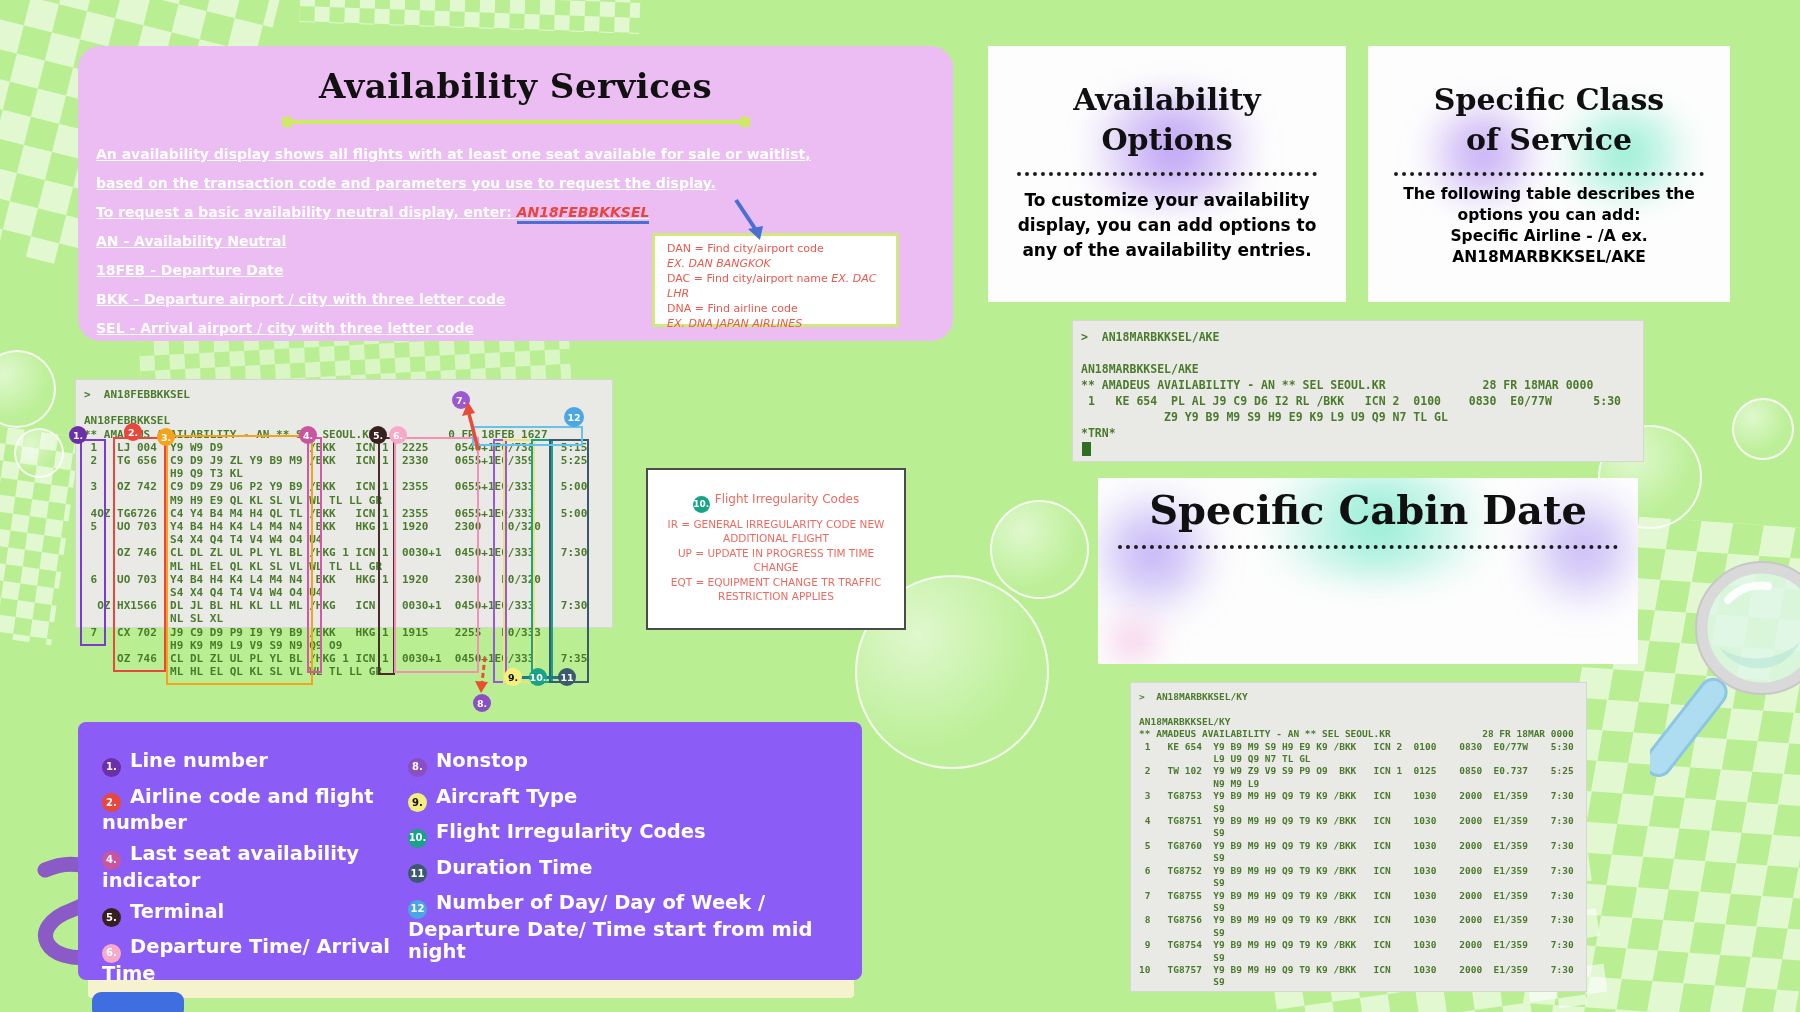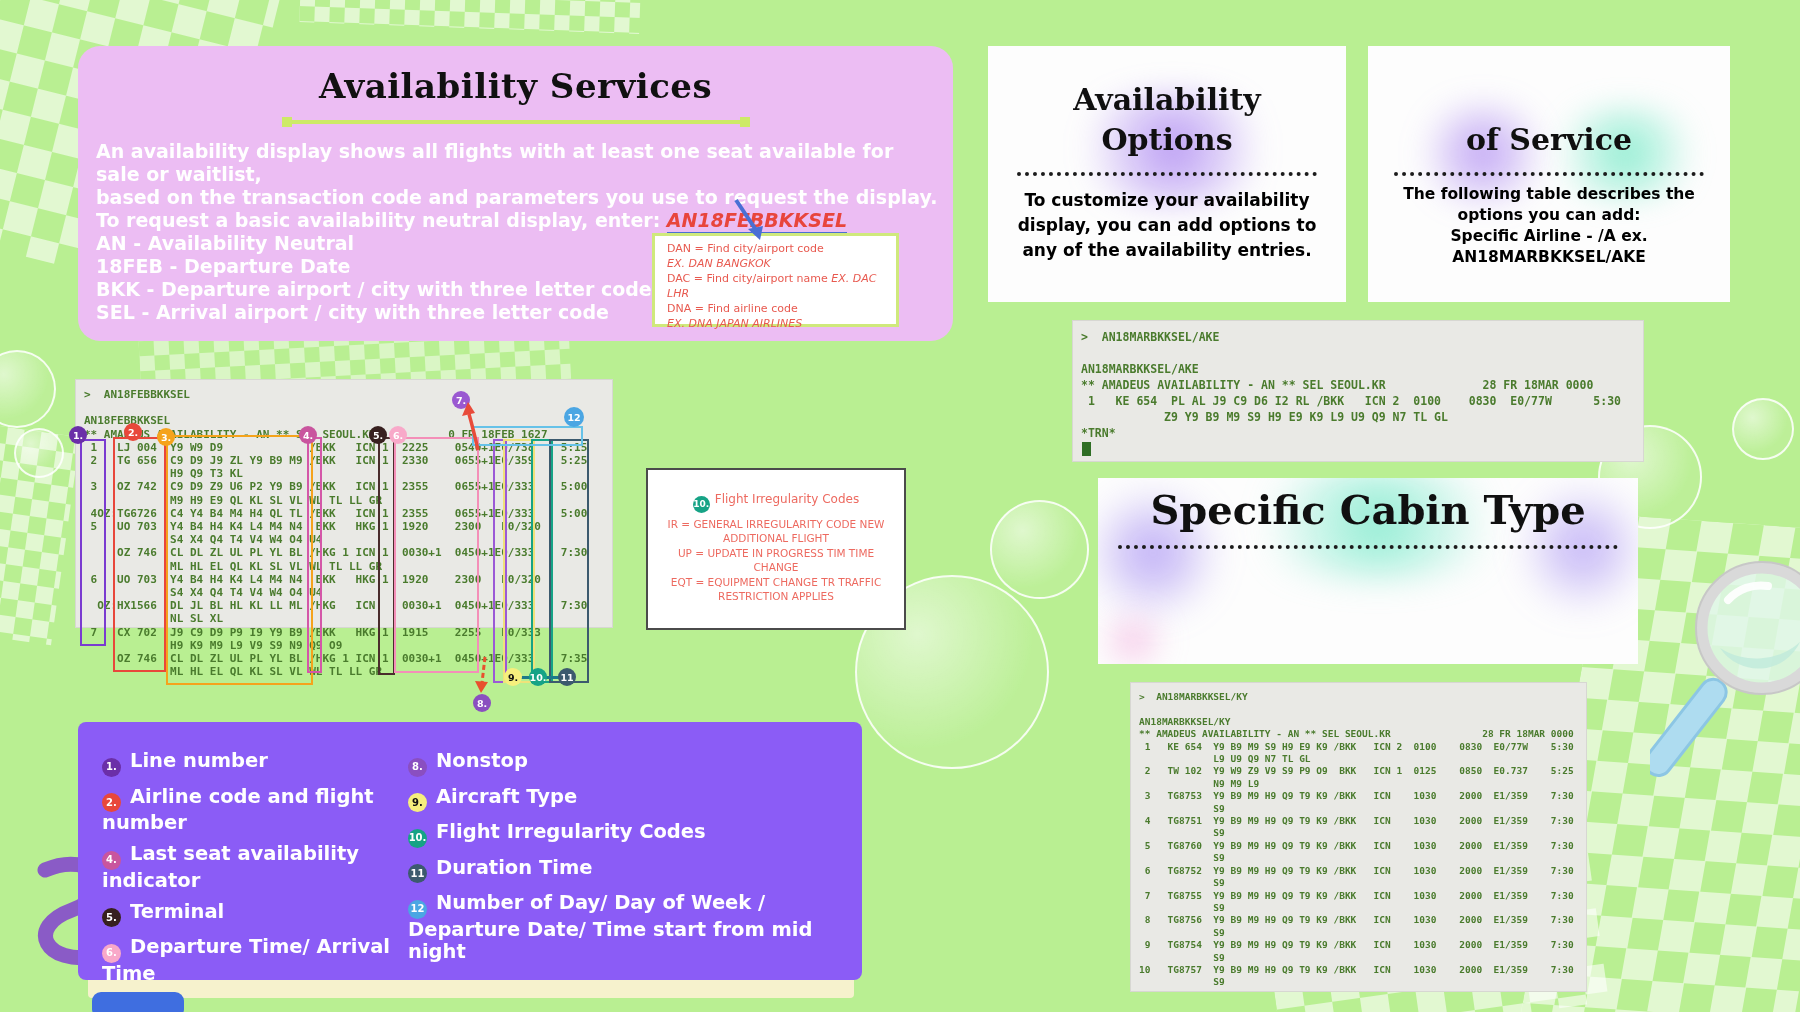--- a/index.html
+++ b/index.html
@@ -11,21 +11,21 @@
           background:radial-gradient(circle at 32% 30%, rgba(255,255,255,.55), rgba(255,255,255,.06) 62%);z-index:1;}
   .svgdeco{position:absolute;z-index:1;}
   .yellow-strip{position:absolute;left:88px;top:972px;width:766px;height:26px;background:#f6f2cd;border-radius:4px;z-index:1;}
   .blue-pill{position:absolute;left:92px;top:992px;width:92px;height:26px;background:#3f6ee0;border-radius:9px;z-index:2;}
   
   .card1{position:absolute;left:78px;top:46px;width:875px;height:295px;background:#ecbdf3;border-radius:22px;z-index:2;}
   .card1 h1{margin:0;text-align:center;padding-top:20px;font:bold 34px "DejaVu Serif","Liberation Serif",serif;color:#111;letter-spacing:.5px;}
   .divider{position:absolute;left:50%;transform:translateX(-50%);top:74px;width:460px;height:4px;background:#cdea67;}
   .divider:before,.divider:after{content:"";position:absolute;top:-3px;width:10px;height:10px;background:#cdea67;}
   .divider:before{left:-4px;} .divider:after{right:-4px;}
-  .card1-text{position:absolute;left:18px;top:94px;width:845px;color:#fff;font-size:19px;line-height:23px;font-weight:bold;}
+  .card1-text{position:absolute;left:18px;top:94px;width:845px;color:#fff;font-size:14px;line-height:29px;font-weight:bold;text-decoration:underline;}
   .cmd-red{color:#e8453c;font-style:italic;font-weight:bold;border-bottom:3px solid #4a6fd4;padding-bottom:1px;}
   .prelines{white-space:pre-line;}
   
   .dan-box{position:absolute;left:652px;top:233px;width:247px;height:94px;background:#fff;border:3px solid #cfe97c;z-index:3;
            padding:5px 0 0 12px;box-sizing:border-box;color:#e8594f;font-size:11px;line-height:15px;font-weight:500;}
   .dan-box em{font-style:italic;}
   
   .term{position:absolute;background:#e9e9e5;z-index:2;box-shadow:0 0 0 1px #d7d7d2;}
   .term pre{margin:0;padding:8px;color:#4a7b2d;font-weight:bold;font-family:"DejaVu Sans Mono","Liberation Mono",monospace;}
   .t1{left:76px;top:380px;width:536px;height:247px;}
@@ -233,21 +233,21 @@
     <h2><span>Availability</span><br><span>Options</span></h2>
     <div class="dots" style="width:300px;"></div>
     <div class="wcard-body prelines" style="font-size:17px;line-height:25px;">To customize your availability
 display, you can add options to
 any of the availability entries.</div>
   </div>
 
   <div class="wcard card3">
     <div class="blob" style="left:40px;top:55px;width:150px;height:105px;background:radial-gradient(circle,rgba(149,102,238,.6),rgba(149,102,238,0) 70%);"></div>
     <div class="blob" style="left:170px;top:60px;width:175px;height:95px;background:radial-gradient(circle,rgba(96,230,190,.7),rgba(96,230,190,0) 70%);"></div>
-    <h2><br><span>of Service</span></h2>
+    <h2><span>Specific Class</span><br><span>of Service</span></h2>
     <div class="dots" style="width:310px;"></div>
     <div class="wcard-body prelines" style="font-size:15.5px;line-height:21px;margin-top:8px;">The following table describes the
 options you can add:
 Specific Airline - /A ex.
 AN18MARBKKSEL/AKE</div>
   </div>
 
   <div class="term t2">
     <pre>&gt;  AN18MARBKKSEL/AKE
 
@@ -257,21 +257,21 @@
             Z9 Y9 B9 M9 S9 H9 E9 K9 L9 U9 Q9 N7 TL GL
 *TRN*</pre>
     <div class="cursor"></div>
   </div>
 
   <div class="cabin">
     <div class="blob" style="left:130px;top:-10px;width:300px;height:110px;background:radial-gradient(circle,rgba(110,232,198,.75),rgba(110,232,198,0) 72%);"></div>
     <div class="blob" style="left:-20px;top:10px;width:150px;height:130px;background:radial-gradient(circle,rgba(140,110,240,.6),rgba(140,110,240,0) 70%);"></div>
     <div class="blob" style="left:420px;top:0px;width:130px;height:140px;background:radial-gradient(circle,rgba(140,110,240,.55),rgba(140,110,240,0) 70%);"></div>
     <div class="blob" style="left:0px;top:140px;width:70px;height:45px;background:radial-gradient(circle,rgba(240,140,210,.7),rgba(240,140,210,0) 70%);"></div>
-    <h2>Specific Cabin Type</h2>
+    <h2>Specific Cabin Date</h2>
     <div class="dots"></div>
   </div>
 
   <div class="term t3">
     <pre>&gt;  AN18MARBKKSEL/KY
 
 AN18MARBKKSEL/KY
 ** AMADEUS AVAILABILITY - AN ** SEL SEOUL.KR                28 FR 18MAR 0000
  1   KE 654  Y9 B9 M9 S9 H9 E9 K9 /BKK   ICN 2  0100    0830  E0/77W    5:30
              L9 U9 Q9 N7 TL GL

